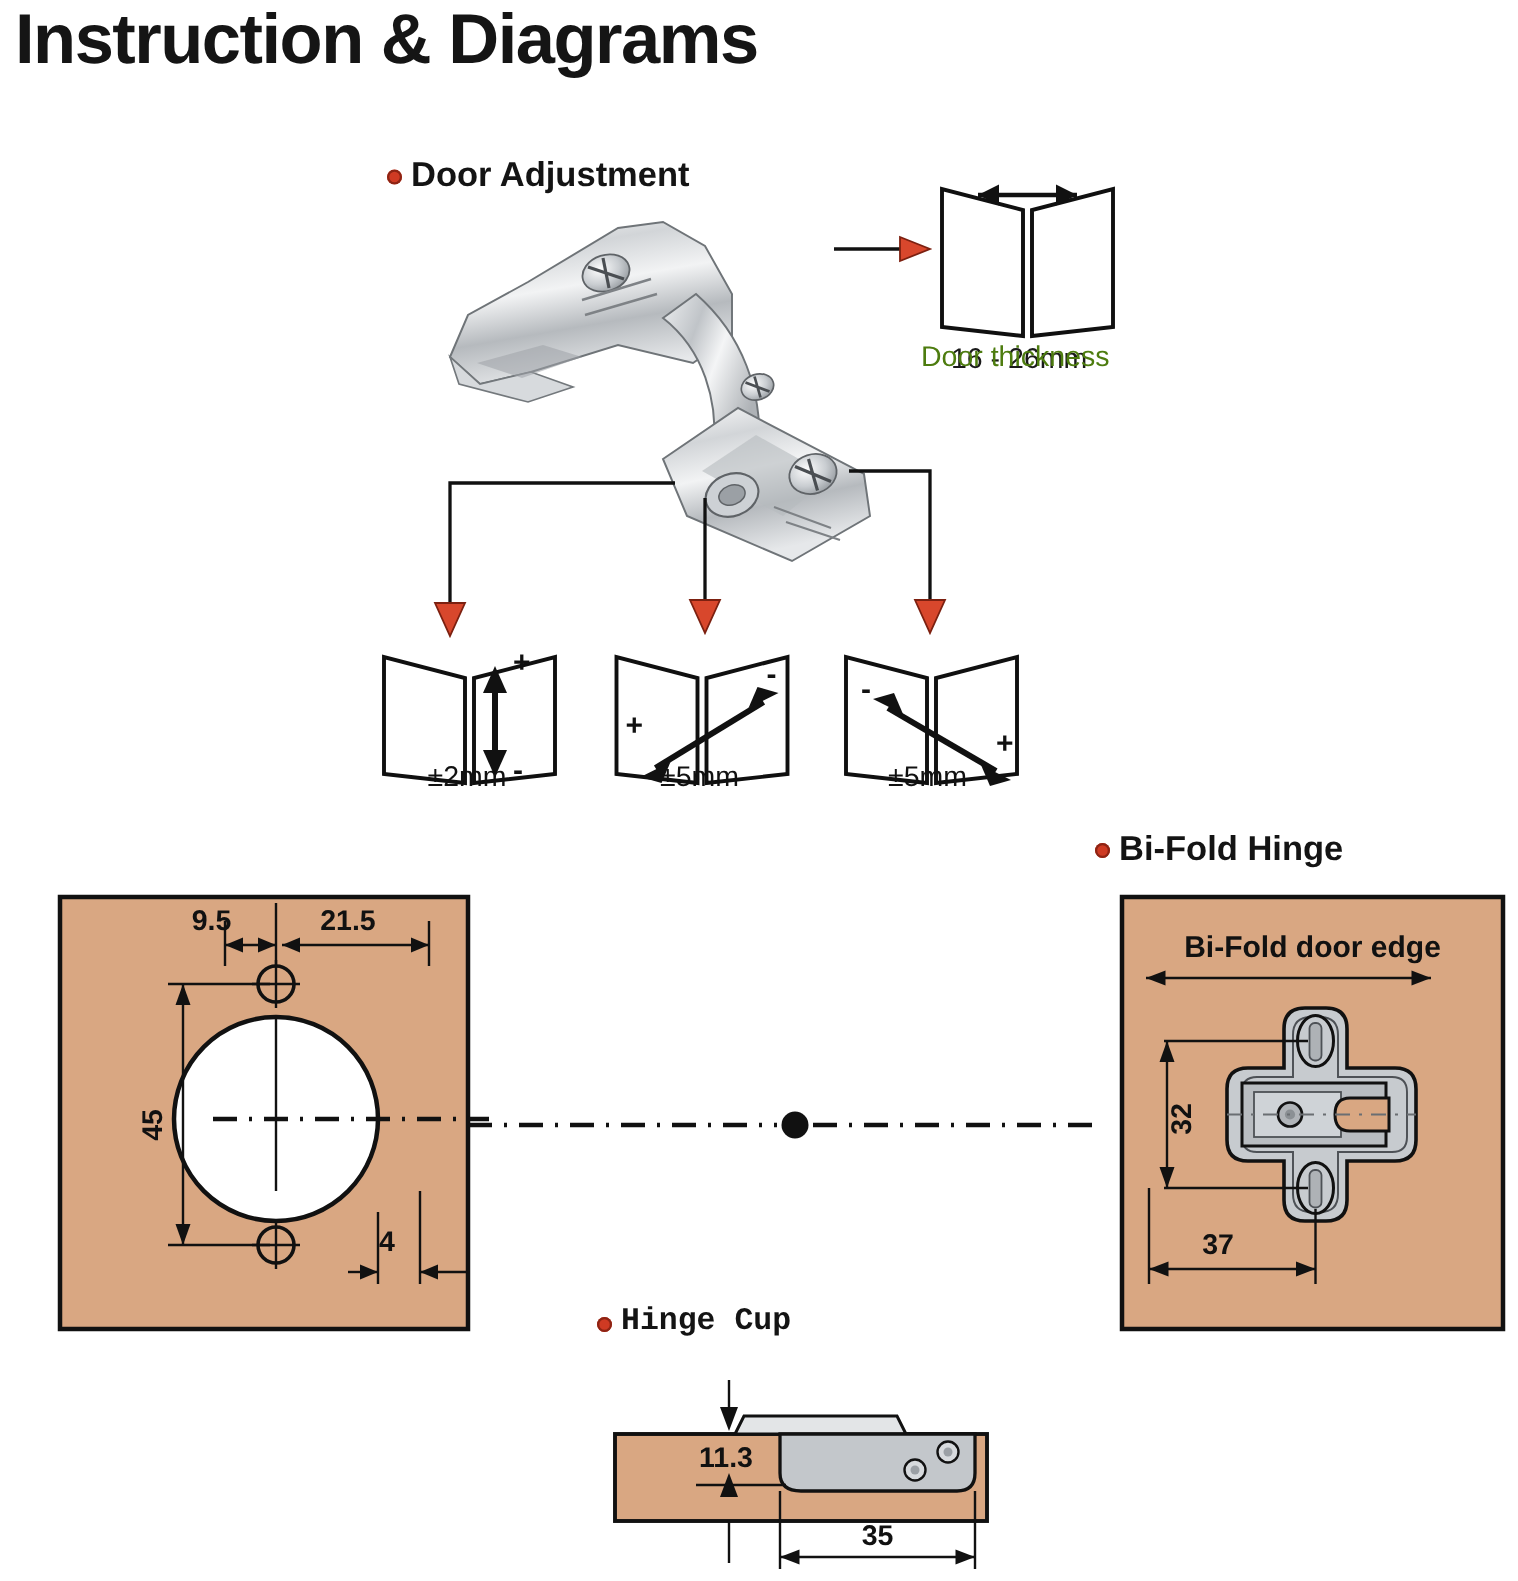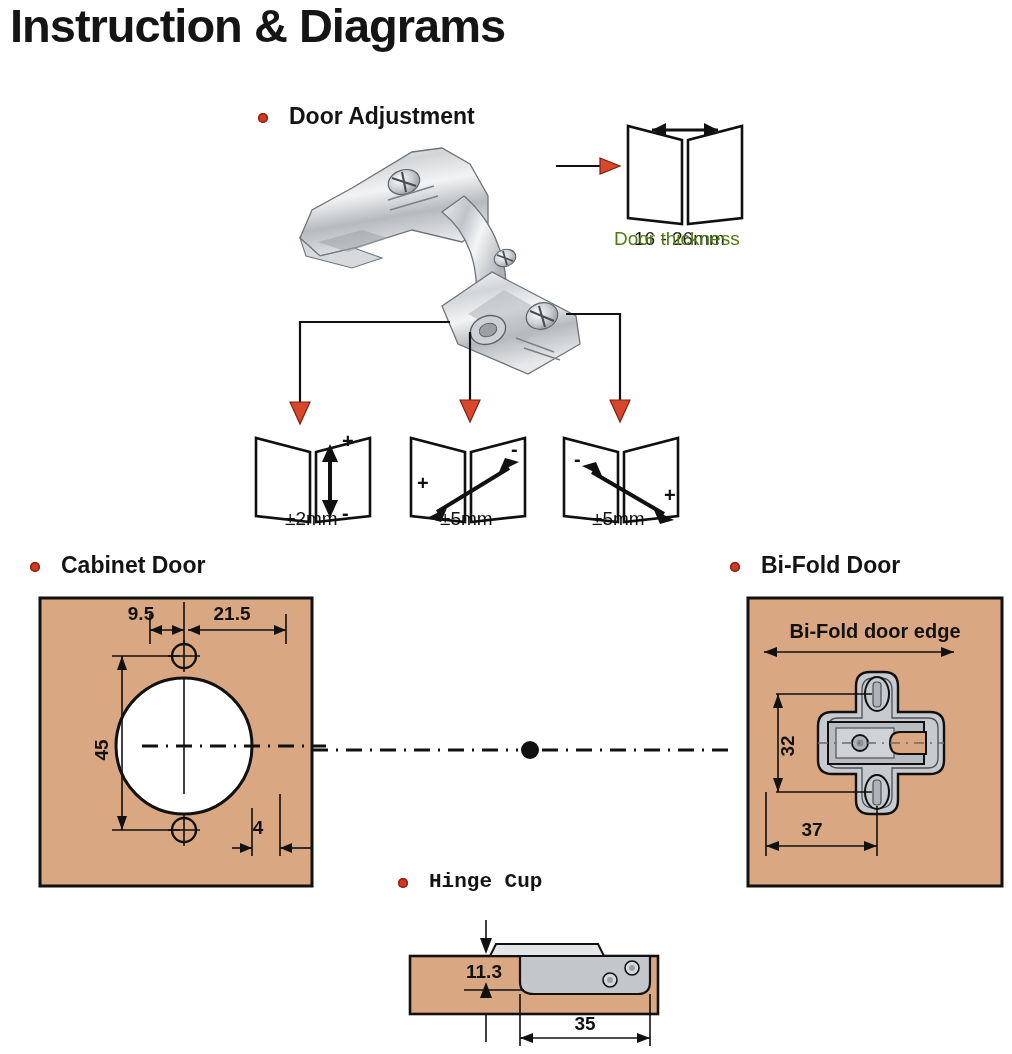--- a/index.html
+++ b/index.html
@@ -30,21 +30,21 @@
     letter-spacing: -1px;
     color: #151515;
     font-family: "Liberation Sans", sans-serif;
     white-space: nowrap;
   }
 
   
   .section-head {
     display: flex;
     align-items: center;
-    gap: 21px;
+    gap: 6px;
     white-space: nowrap;
   }
   .section-head .bullet {
     width: 10px;
     height: 10px;
     border-radius: 50%;
     background: #cf3a23;
     box-shadow: inset 0 0 0 1.5px #8d2414;
     flex: 0 0 auto;
     margin-top: 2px;
@@ -214,24 +214,20 @@
     <path class="thin" d="M60,24 L60,94 M66,24 L66,94"></path>
 
     <path d="M34,44 L106,86" stroke="#111" stroke-width="4" fill="none"></path>
     <polygon points="24,38 44,48 38,34" fill="#111"></polygon>
     <polygon points="116,92 96,82 102,96" fill="#111"></polygon>
     <text class="plusminus" x="16" y="38">-</text>
     <text class="plusminus" x="106" y="74">+</text>
   </svg>
   <div class="abs" style="left:592px; top:508px; font-size:19px; font-weight:400;">±5mm</div>
 
-  <div class="abs section-head" style="left:30px; top:552px;">
-    <span class="bullet"></span>
-    <span class="label">Cabinet Door</span>
-  </div>
 
   <svg class="overlay" style="left:36px; top:594px;" width="290" height="300" viewBox="0 0 290 300">
     <rect x="4" y="4" width="272" height="288" fill="#d9a782" stroke="#111" stroke-width="3"></rect>
 
     <circle cx="148" cy="152" r="68" fill="#ffffff" stroke="#111" stroke-width="3"></circle>
 
     <path class="thin" d="M148,84 L148,200"></path>
 
     <path d="M106,152 L290,152" stroke="#111" stroke-width="3" fill="none" stroke-dasharray="16 8 2 8"></path>
 
@@ -269,21 +265,21 @@
   </svg>
 
   <svg class="overlay" style="left:312px; top:736px;" width="420" height="30" viewBox="0 0 420 30">
     <path d="M0,14 L206,14" stroke="#111" stroke-width="3" fill="none" stroke-dasharray="16 8 2 8"></path>
     <circle cx="218" cy="14" r="9" fill="#111"></circle>
     <path d="M230,14 L420,14" stroke="#111" stroke-width="3" fill="none" stroke-dasharray="16 8 2 8"></path>
   </svg>
 
   <div class="abs section-head" style="left:730px; top:552px;">
     <span class="bullet"></span>
-    <span class="label">Bi-Fold Door</span>
+    <span class="label">Bi-Fold Hinge</span>
   </div>
 
   <svg class="overlay" style="left:744px; top:594px;" width="262" height="300" viewBox="0 0 262 300">
     <rect x="4" y="4" width="254" height="288" fill="#d9a782" stroke="#111" stroke-width="3"></rect>
 
     <text class="capbold" x="131" y="44" text-anchor="middle">Bi-Fold door edge</text>
     <path class="thin" d="M20,58 L210,58" stroke-width="1.8"></path>
     <polygon points="20,58 33,53 33,63" fill="#111"></polygon>
     <polygon points="210,58 197,53 197,63" fill="#111"></polygon>
 

